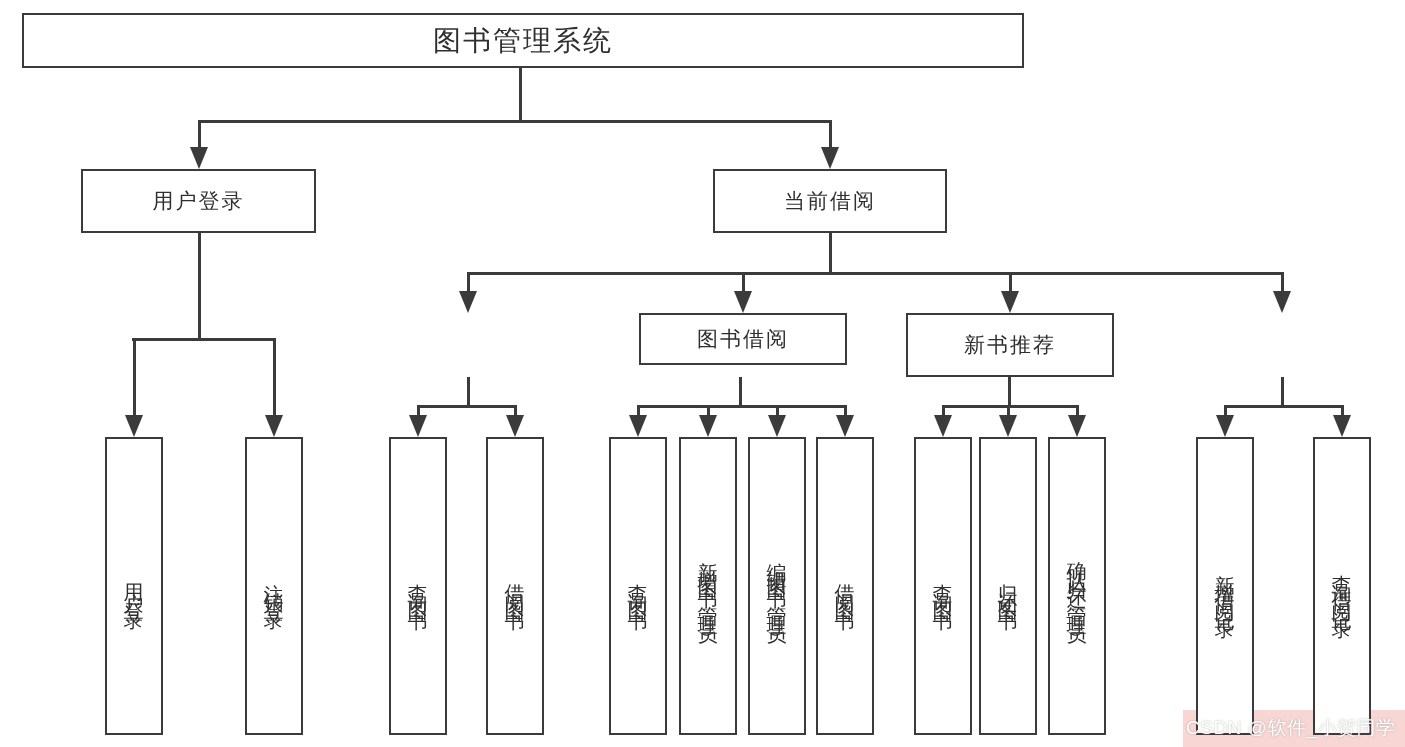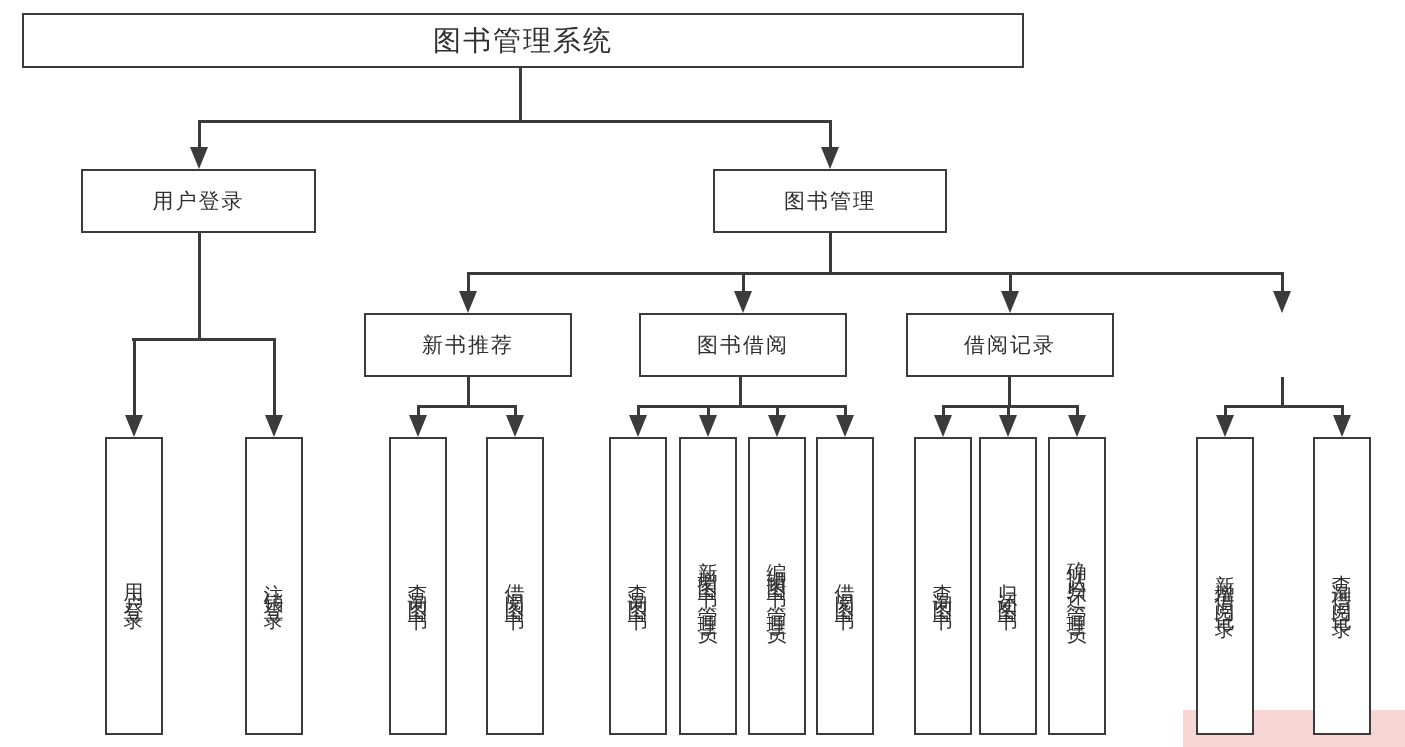--- a/index.html
+++ b/index.html
@@ -96,41 +96,41 @@
   <div class="arrow" style="left:934px;top:415px"></div>
   <div class="arrow" style="left:999px;top:415px"></div>
   <div class="arrow" style="left:1068px;top:415px"></div>
   <div class="arrow" style="left:1216px;top:415px"></div>
   <div class="arrow" style="left:1333px;top:415px"></div>
 
   <div class="box root-box" style="left:22px;top:13px;width:1002px;height:55px">图书管理系统</div>
 
   <div class="box" style="left:81px;top:169px;width:235px;height:64px">用户登录</div>
 
-  <div class="box" style="left:713px;top:169px;width:234px;height:64px">图书管理</div>
+  <div class="box" style="left:713px;top:169px;width:234px;height:64px">当前借阅</div>
 
-  <div class="box" style="left:364px;top:313px;width:208px;height:64px">新书推荐</div>
 
-  <div class="box" style="left:639px;top:313px;width:208px;height:64px">图书借阅</div>
+  <div class="box" style="left:639px;top:313px;width:208px;height:52px">图书借阅</div>
 
-  <div class="box" style="left:906px;top:313px;width:208px;height:64px">借阅记录</div>
+  <div class="box" style="left:906px;top:313px;width:208px;height:64px">新书推荐</div>
 
 
   <div class="box vbox" style="left:105px;top:437px;width:58px;height:298px">用户登录</div>
   <div class="box vbox" style="left:245px;top:437px;width:58px;height:298px">注销登录</div>
 
   <div class="box vbox" style="left:389px;top:437px;width:58px;height:298px">查询图书</div>
   <div class="box vbox" style="left:486px;top:437px;width:58px;height:298px">借阅图书</div>
 
   <div class="box vbox" style="left:609px;top:437px;width:58px;height:298px">查询图书</div>
   <div class="box vbox" style="left:679px;top:437px;width:58px;height:298px">新增图书（管理员）</div>
   <div class="box vbox" style="left:748px;top:437px;width:58px;height:298px">编辑图书（管理员）</div>
   <div class="box vbox" style="left:816px;top:437px;width:58px;height:298px">借阅图书</div>
 
   <div class="box vbox" style="left:914px;top:437px;width:58px;height:298px">查询图书</div>
   <div class="box vbox" style="left:979px;top:437px;width:58px;height:298px">归还图书</div>
   <div class="box vbox" style="left:1048px;top:437px;width:58px;height:298px">确认归还（管理员）</div>
 
   <div class="box vbox" style="left:1196px;top:437px;width:58px;height:298px">新增借阅记录</div>
   <div class="box vbox" style="left:1313px;top:437px;width:58px;height:298px">查询借阅记录</div>
 
+  <div class="wm-text">CSDN @软件_小贺同学</div>
 
 </div>
 
 </body></html>

